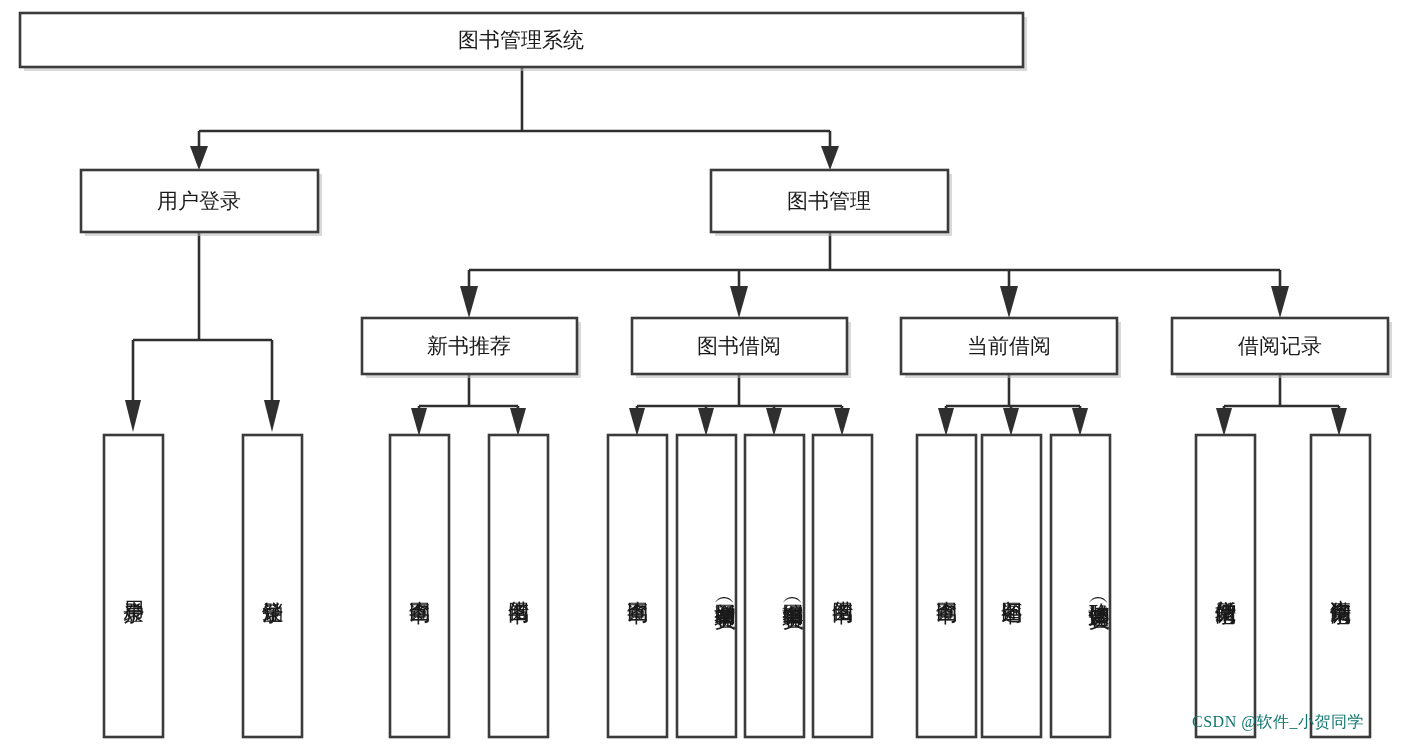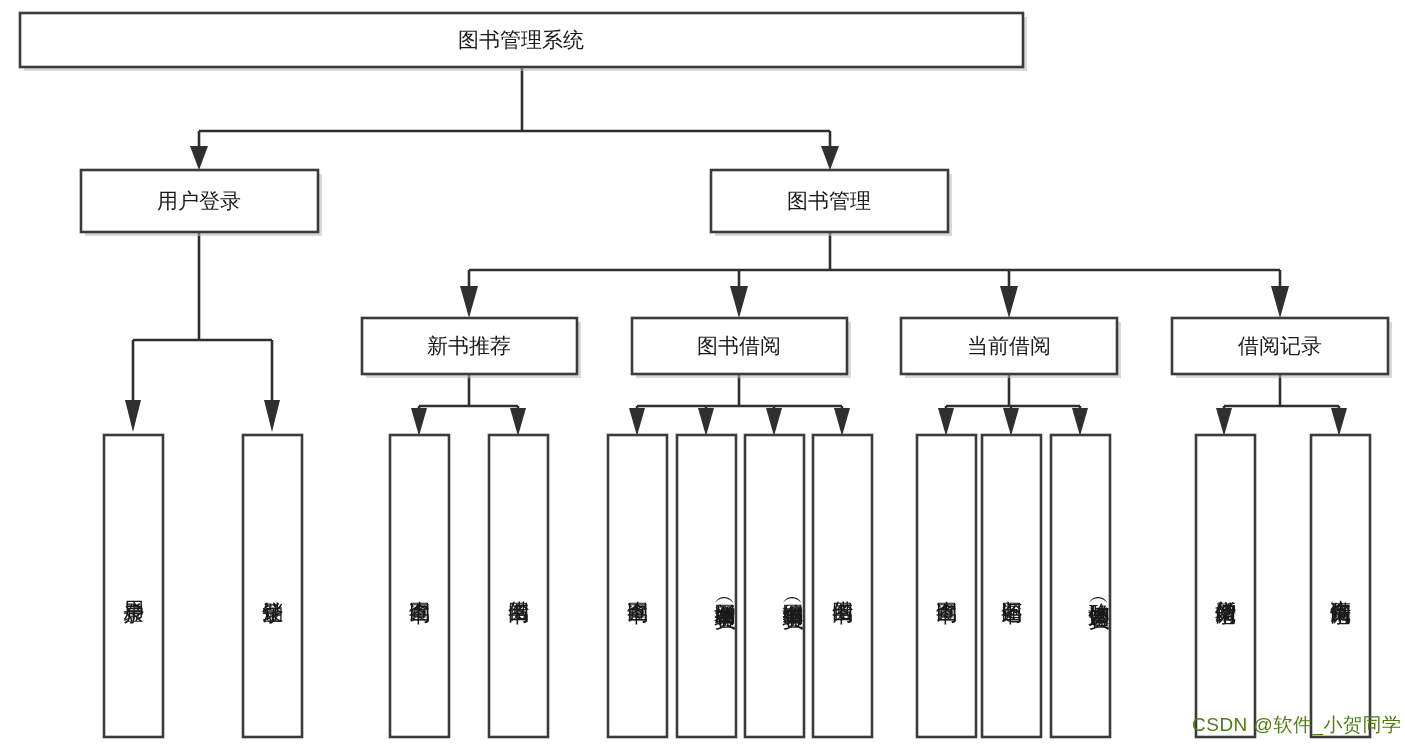--- a/index.html
+++ b/index.html
@@ -65,23 +65,23 @@
     align-items: flex-start;
     justify-content: center;
     white-space: nowrap;
     pointer-events: none;
   }
   .leaf-label.centered {
     align-items: center;
   }
   .watermark {
     position: absolute;
-    font-family: Liberation Sans, sans-serif;
-    font-size: 19px;
-    color: #4d7c0f;
+    font-family: Liberation Serif, serif;
+    font-size: 16px;
+    color: #0f766e;
     white-space: nowrap;
     letter-spacing: 0.5px;
   }
 </style>
 </head>
 <body>
 
 <div id="diagram-root">
 
   <svg id="tree-svg" viewBox="0 0 1405 747" xmlns="http://www.w3.org/2000/svg">

